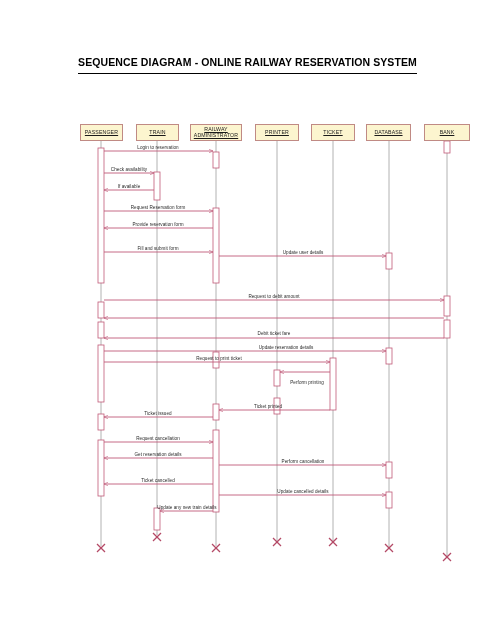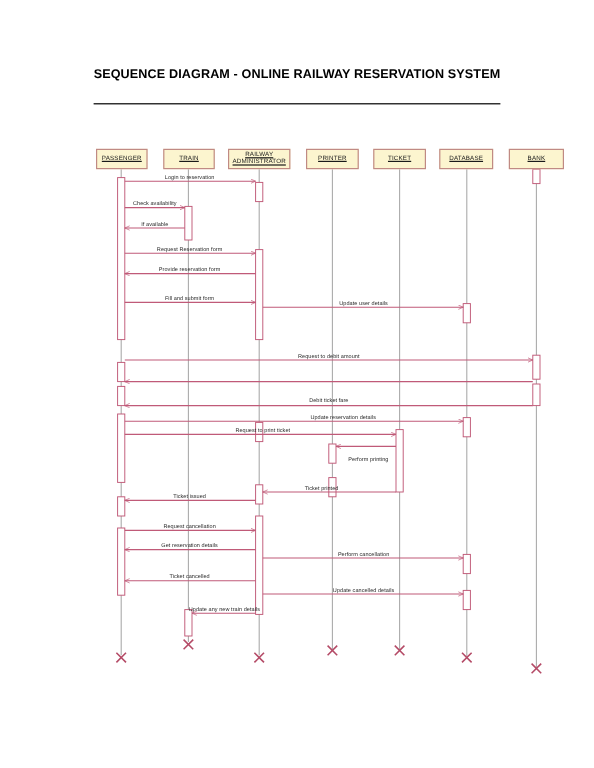--- a/index.html
+++ b/index.html
@@ -27,21 +27,21 @@
     top: 56px;
     width: 495px;
     text-align: center;
     font-size: 10.5px;
     font-weight: bold;
     letter-spacing: 0.1px;
     color: #000000;
   }
   #diagram-title span.tt {
     border-bottom: 1.4px solid #000;
-    padding-bottom: 18px;
+    padding-bottom: 5px;
     white-space: nowrap;
   }
   #canvas {
     position: absolute;
     left: 0;
     top: 0;
     width: 495px;
     height: 640px;
   }
   .lifeline-header {

